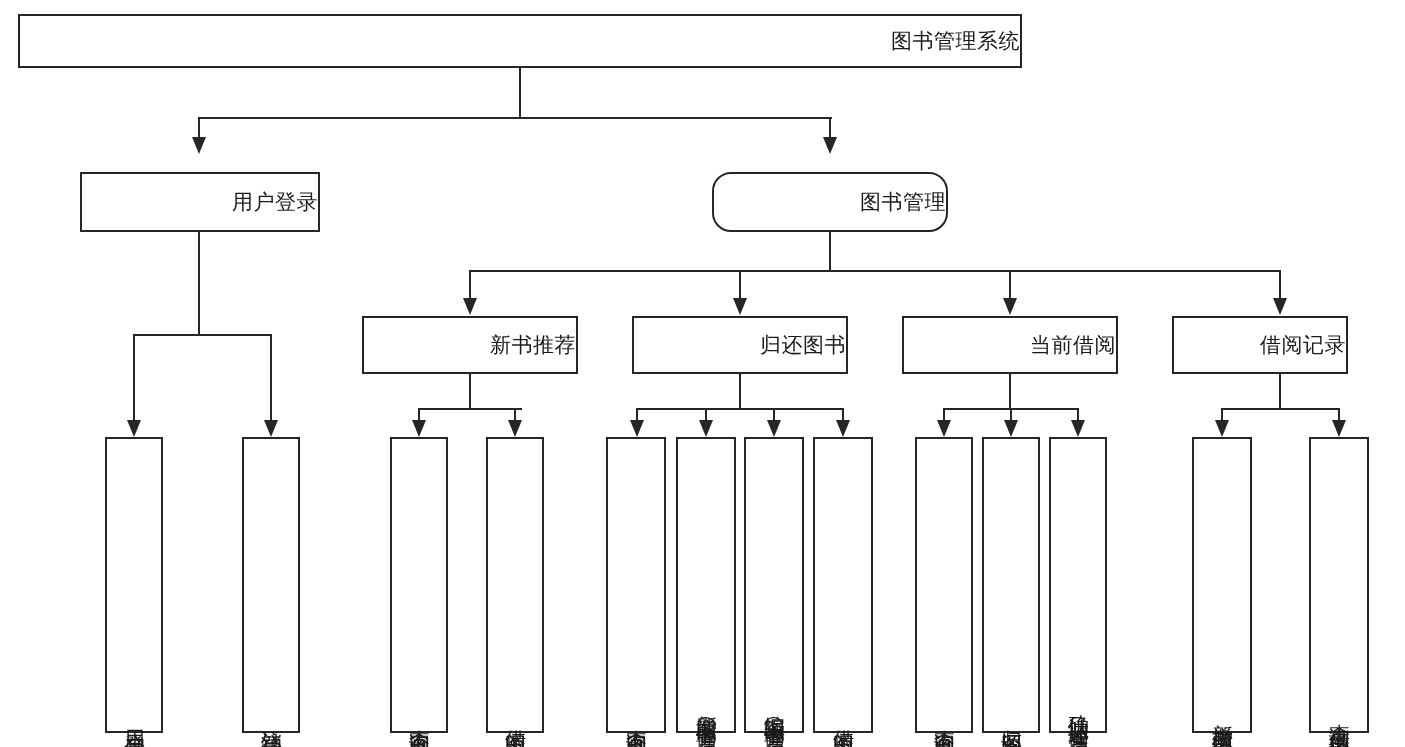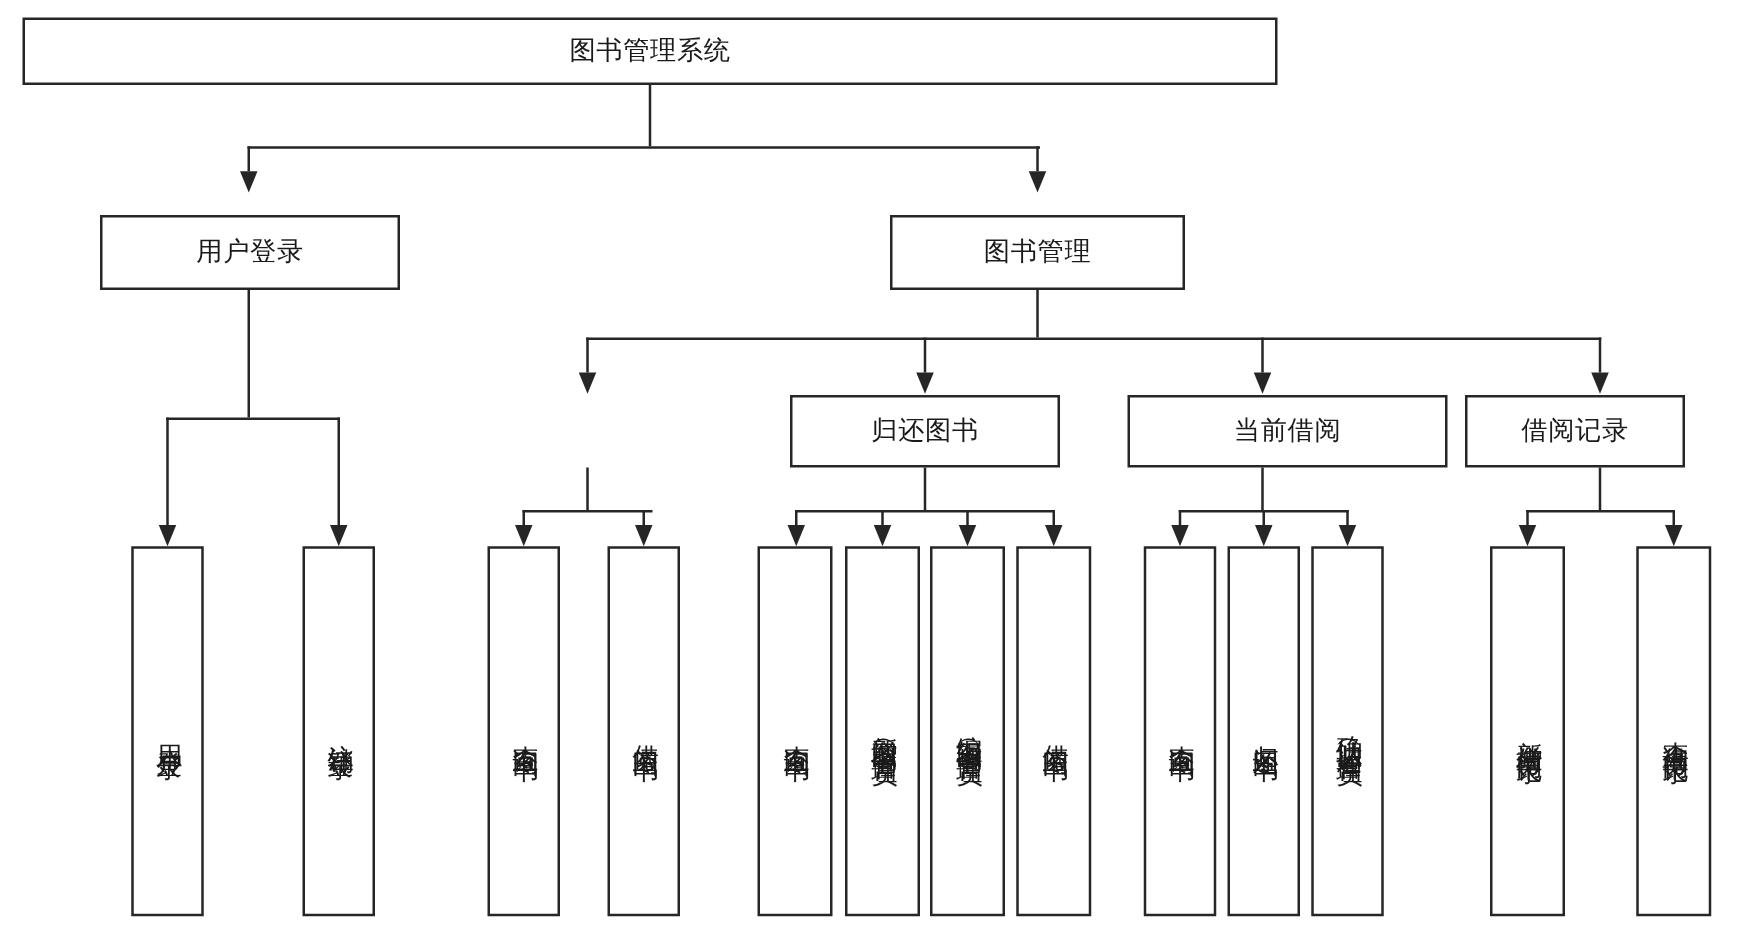--- a/index.html
+++ b/index.html
@@ -18,21 +18,21 @@
     overflow: hidden;
   }
   
   .node {
     position: absolute;
     box-sizing: border-box;
     border: 2px solid #262626;
     background: #ffffff;
     display: flex;
     align-items: center;
-    justify-content: center;
+    justify-content: flex-end;
     color: #1a1a1a;
     line-height: 1.28;
   }
   .node.h {                 
     font-size: 21px;
     letter-spacing: 0.5px;
     white-space: nowrap;
   }
   .node.v {                 
     font-size: 21px;
@@ -86,21 +86,21 @@
   <div class="hline" style="left:198px; top:117px; width:634px; height:2px;"></div>
 
   <div class="vline" style="left:198px; top:117px; width:2px; height:20px;"></div>
   <div class="arrow" style="left:192px; top:137px;"></div>
   <div class="vline" style="left:829px; top:117px; width:2px; height:20px;"></div>
   <div class="arrow" style="left:823px; top:137px;"></div>
 
   <div class="node h" style="left:80px; top:172px; width:240px; height:60px;">
     <span>用户登录</span>
   </div>
-  <div class="node h" style="left:712px; top:172px; width:236px; height:60px;">
+  <div class="node h" style="left:712px; top:172px; width:236px; height:60px;border-radius:19px;">
     <span>图书管理</span>
   </div>
 
   <div class="vline" style="left:198px; top:232px; width:2px; height:102px;"></div>
   <div class="hline" style="left:133px; top:334px; width:139px; height:2px;"></div>
   <div class="vline" style="left:133px; top:334px; width:2px; height:86px;"></div>
   <div class="arrow" style="left:127px; top:420px;"></div>
   <div class="vline" style="left:270px; top:334px; width:2px; height:86px;"></div>
   <div class="arrow" style="left:264px; top:420px;"></div>
 
@@ -116,24 +116,27 @@
 
   <div class="vline" style="left:469px; top:270px; width:2px; height:28px;"></div>
   <div class="arrow" style="left:463px; top:298px;"></div>
   <div class="vline" style="left:739px; top:270px; width:2px; height:28px;"></div>
   <div class="arrow" style="left:733px; top:298px;"></div>
   <div class="vline" style="left:1009px; top:270px; width:2px; height:28px;"></div>
   <div class="arrow" style="left:1003px; top:298px;"></div>
   <div class="vline" style="left:1279px; top:270px; width:2px; height:28px;"></div>
   <div class="arrow" style="left:1273px; top:298px;"></div>
 
+  <div class="node h" style="left:362px; top:316px; width:216px; height:58px;">
+    <span>新书推荐</span>
+  </div>
   <div class="node h" style="left:632px; top:316px; width:216px; height:58px;">
     <span>归还图书</span>
   </div>
-  <div class="node h" style="left:902px; top:316px; width:256px; height:58px;">
+  <div class="node h" style="left:902px; top:316px; width:216px; height:58px;">
     <span>当前借阅</span>
   </div>
   <div class="node h" style="left:1172px; top:316px; width:176px; height:58px;">
     <span>借阅记录</span>
   </div>
 
   <div class="vline" style="left:469px; top:374px; width:2px; height:34px;"></div>
   <div class="hline" style="left:418px; top:408px; width:104px; height:2px;"></div>
   <div class="vline" style="left:418px; top:408px; width:2px; height:12px;"></div>
   <div class="arrow" style="left:412px; top:420px;"></div>

